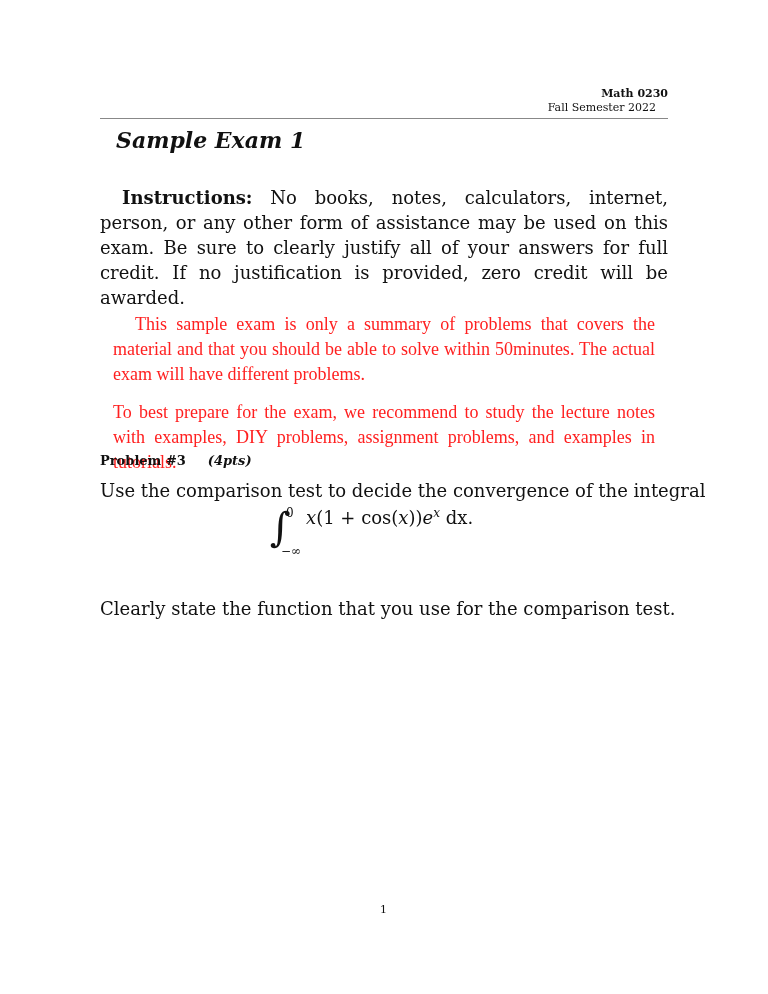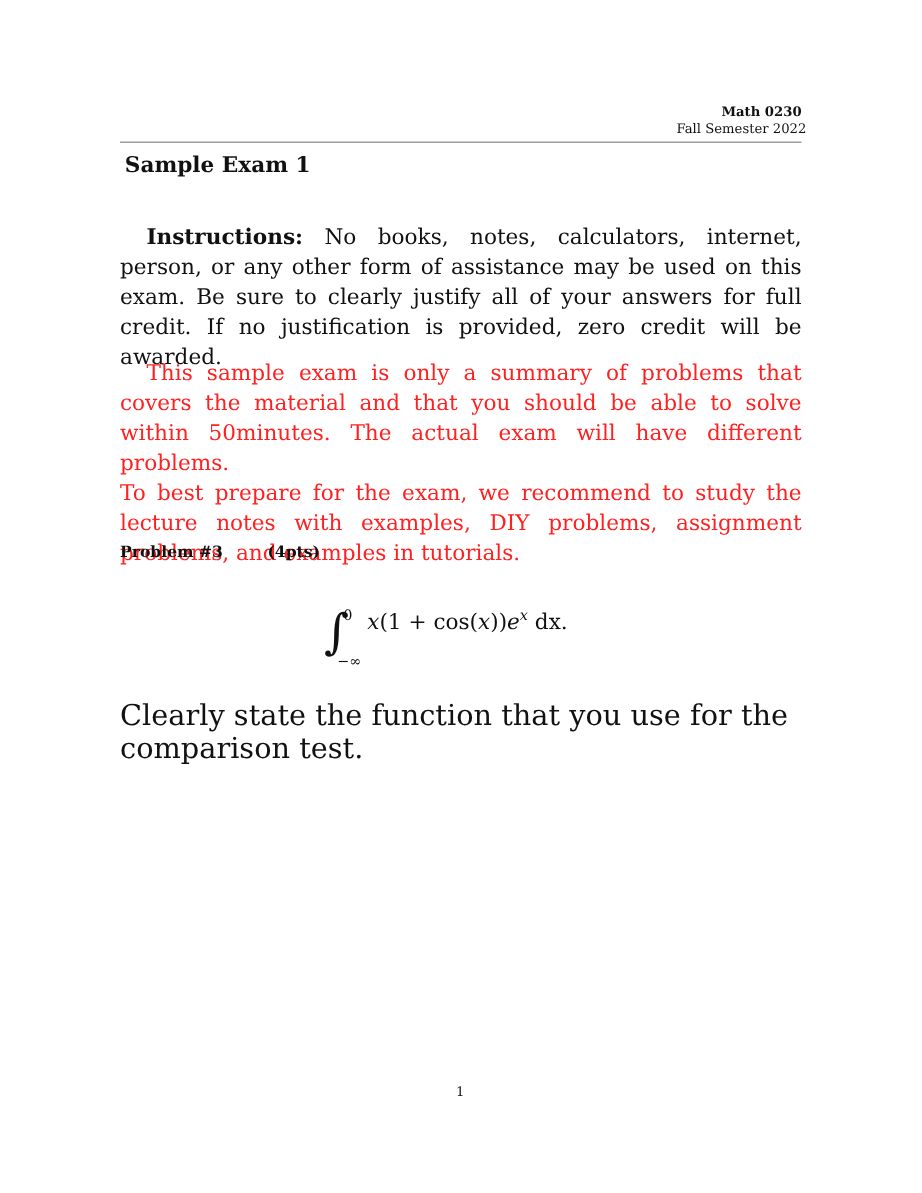--- a/index.html
+++ b/index.html
@@ -1,39 +1,39 @@
 <!DOCTYPE html>
 <html><head>
 <meta charset="utf-8">
 <style>
   html, body { margin: 0; padding: 0; background: #ffffff; }
   body { width: 768px; height: 994px; position: relative; overflow: hidden;
          font-family: "DejaVu Serif", "Liberation Serif", serif; color: #111; }
   .page { position: absolute; left: 0; top: 0; width: 768px; height: 994px; }
   .hdr-course { position: absolute; right: 100px; top: 87px; font-size: 11px; font-weight: bold; text-align: right; }
-  .hdr-term { position: absolute; right: 96px; top: 101px; font-size: 11px; }
+  .hdr-term { position: absolute; right: 112px; top: 101px; font-size: 11px; }
   .hdr-rule { position: absolute; left: 100px; width: 568px; top: 118px; height: 0; border-top: 1px solid #888; }
-  .title { position: absolute; left: 104px; top: 127px; font-size: 18px; font-weight: bold; }
+  .title { position: absolute; left: 116px; top: 127px; font-size: 22px; font-weight: bold; font-style: italic; }
   .para { position: absolute; left: 100px; width: 568px; font-size: 18px; line-height: 25px; text-align: justify; }
   .para .indent { display: inline-block; width: 22px; }
   .instr { top: 185px; }
   .note { top: 299px; color: #ff2020; }
-  .note p { margin: 0; text-align: justify; }
+  .note p { margin: 13px; text-align: justify; font-family: Liberation Serif, serif; }
   .note p.last { text-align-last: left; }
   .prob-hdr { position: absolute; left: 100px; top: 453px; font-size: 13px; font-weight: bold; }
-  .prob-hdr .pts { margin-left: 37px; }
+  .prob-hdr .pts { margin-left: 22px; font-style: italic; }
   .prob-text { position: absolute; left: 100px; top: 480px; font-size: 18px; }
   .integral { position: absolute; left: 270px; top: 506px; height: 60px; font-size: 18px; }
   .integral .sign { position: absolute; left: 0; top: -4px; font-size: 40px; line-height: 50px; font-style: normal; }
   .integral .ub { position: absolute; left: 16px; top: 0px; font-size: 12px; }
   .integral .lb { position: absolute; left: 11px; top: 38px; font-size: 12px; }
   .integral .body { position: absolute; left: 36px; top: 0; white-space: nowrap; }
   .integral .body i { font-style: italic; }
   .integral sup { font-size: 12px; }
-  .prob-text2 { position: absolute; left: 100px; top: 582px; font-size: 24px; }
+  .prob-text2 { position: absolute; left: 100px; top: 598px; font-size: 18px; }
   .pagenum { position: absolute; left: 380px; top: 903px; font-size: 11px; }
 </style>
 </head>
 <body>
 
 <div class="page">
   <div class="hdr-course">Math 0230</div>
   <div class="hdr-term">Fall Semester 2022</div>
   <div class="hdr-rule"></div>
 
@@ -43,20 +43,21 @@
 
   <div class="para note">
     <p class="last"><span class="indent"></span><span>This sample exam is only a summary of problems that covers the material and that you should be able to solve within 50minutes. The actual exam will have different problems.</span></p>
     <p class="last">To best prepare for the exam, we recommend to study the lecture notes with examples, DIY problems, assignment problems, and examples in tutorials.</p>
   </div>
 
   <div class="prob-hdr">
     <span>Problem #3</span><span class="pts">(4pts)</span>
   </div>
 
+  <div class="prob-text">Use the comparison test to decide the convergence of the integral</div>
 
   <div class="integral">
     <span class="sign">∫</span>
     <span class="ub">0</span>
     <span class="lb">−∞</span>
     <span class="body"><i>x</i><span>(1 + cos(</span><i>x</i><span>))</span><i>e</i><sup><i>x</i></sup><span> dx.</span></span>
   </div>
 
   <div class="prob-text2">Clearly state the function that you use for the comparison test.</div>
 

